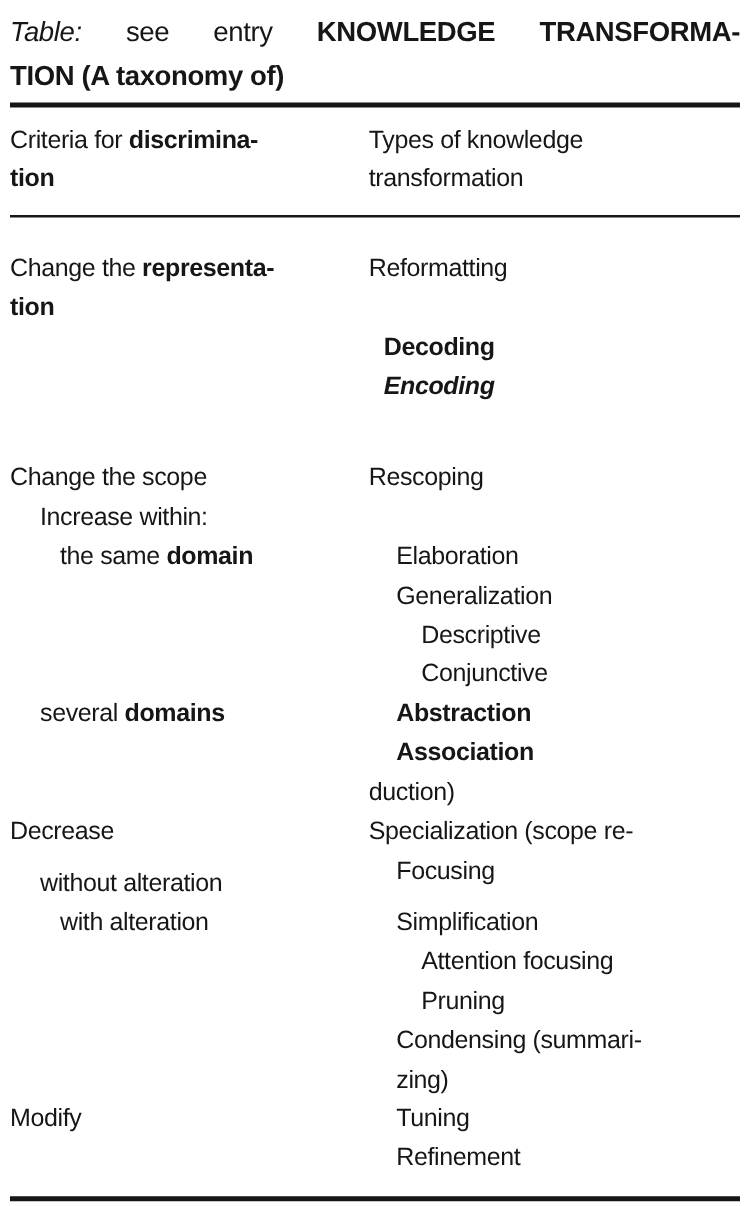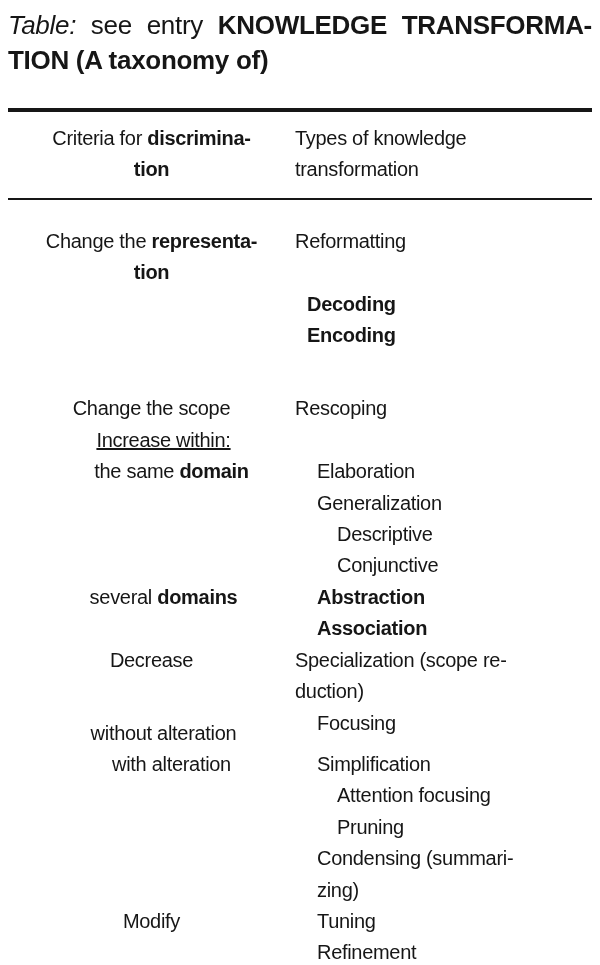--- a/index.html
+++ b/index.html
@@ -7,35 +7,35 @@
   body {
     width: 600px;
     min-height: 965px;
     font-family: "Liberation Sans", sans-serif;
     color: #161616;
     overflow: hidden;
   }
   .page { padding: 8px 8px 0 8px; width: 600px; }
 
   
-  .caption { font-size: 26px; line-height: 35px; letter-spacing: -0.3px; margin-bottom: 30px; }
+  .caption { font-size: 22px; line-height: 35px; letter-spacing: -0.3px; margin-bottom: 4px; }
   .cap-line1 { text-align: justify; text-align-last: justify; }
   .cap-line2 { text-align: left; }
 
   
   .rule { background: #161616; width: 100%; }
   .rule.thick { height: 4px; }
   .rule.thin { height: 2px; }
 
   
   .header-block { padding: 11px 0 12px 0; }
   .body-block { padding: 26px 0 14px 0; }
 
   .line { display: flex; font-size: 20px; line-height: 31.4px; letter-spacing: -0.3px; }
-  .cell.left { flex: 0 0 287px; width: 287px; text-align: center; }
+  .cell.left { flex: 0 0 287px; width: 287px; }
   .cell.right { flex: 1 1 auto; }
 
   .seg.bold { font-weight: bold; }
   .seg.italic { font-style: italic; }
   .seg.normal { font-weight: normal; font-style: normal; }
 
   .spacer { width: 100%; }
 </style>
 </head>
 <body style="background: rgb(255, 255, 255); color: rgb(22, 22, 22);">
@@ -70,29 +70,29 @@
       <div class="line">
         <div class="cell left"><span class="seg bold">tion</span></div>
         <div class="cell right"></div>
       </div>
       <div class="line">
         <div class="cell left"></div>
         <div class="cell right" style="padding-left: 12px;"><span class="seg bold">Decoding</span></div>
       </div>
       <div class="line">
         <div class="cell left"></div>
-        <div class="cell right" style="padding-left: 12px;"><span class="seg bold">Encoding</span></div>
+        <div class="cell right" style="padding-left: 12px; font-style: italic;"><span class="seg bold">Encoding</span></div>
       </div>
       <div class="spacer" style="height: 42px;"></div>
       <div class="line">
         <div class="cell left"><span class="seg normal">Change the scope</span></div>
         <div class="cell right"><span class="seg normal">Rescoping</span></div>
       </div>
       <div class="line">
-        <div class="cell left" style="padding-left: 24px; text-decoration: underline;"><span class="seg normal">Increase within:</span></div>
+        <div class="cell left" style="padding-left: 24px;"><span class="seg normal">Increase within:</span></div>
         <div class="cell right"></div>
       </div>
       <div class="line">
         <div class="cell left" style="padding-left: 40px;"><span class="seg normal">the same </span><span class="seg bold">domain</span></div>
         <div class="cell right" style="padding-left: 22px;"><span class="seg normal">Elaboration</span></div>
       </div>
       <div class="line">
         <div class="cell left"></div>
         <div class="cell right" style="padding-left: 22px;"><span class="seg normal">Generalization</span></div>
       </div>
@@ -106,26 +106,26 @@
       </div>
       <div class="line">
         <div class="cell left" style="padding-left: 24px;"><span class="seg normal">several </span><span class="seg bold">domains</span></div>
         <div class="cell right" style="padding-left: 22px;"><span class="seg bold">Abstraction</span></div>
       </div>
       <div class="line">
         <div class="cell left"></div>
         <div class="cell right" style="padding-left: 22px;"><span class="seg bold">Association</span></div>
       </div>
       <div class="line">
+        <div class="cell left"></div>
+        <div class="cell right"><span class="seg normal">duction)</span></div>
+      </div>
+      <div class="line">
         <div class="cell left"><span class="seg normal">Decrease</span></div>
         <div class="cell right"><span class="seg normal">Specialization (scope re-</span></div>
-      </div>
-      <div class="line">
-        <div class="cell left"></div>
-        <div class="cell right"><span class="seg normal">duction)</span></div>
       </div>
       <div class="line">
         <div class="cell left" style="padding-left: 24px; margin-top: 10px;"><span class="seg normal">without alteration</span></div>
         <div class="cell right" style="padding-left: 22px;"><span class="seg normal">Focusing</span></div>
       </div>
       <div class="line">
         <div class="cell left" style="padding-left: 40px;"><span class="seg normal">with alteration</span></div>
         <div class="cell right" style="padding-left: 22px;"><span class="seg normal">Simplification</span></div>
       </div>
       <div class="line">

